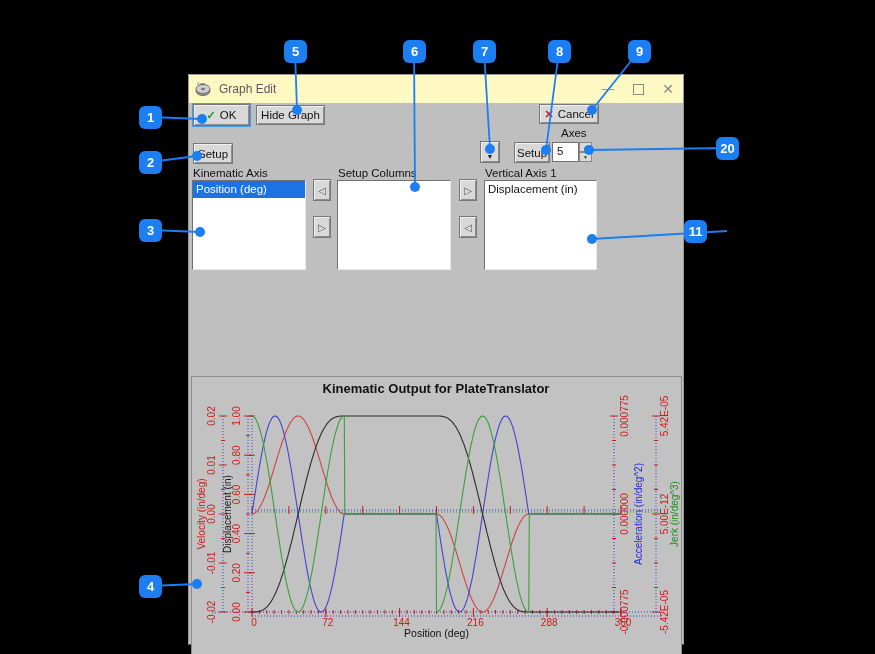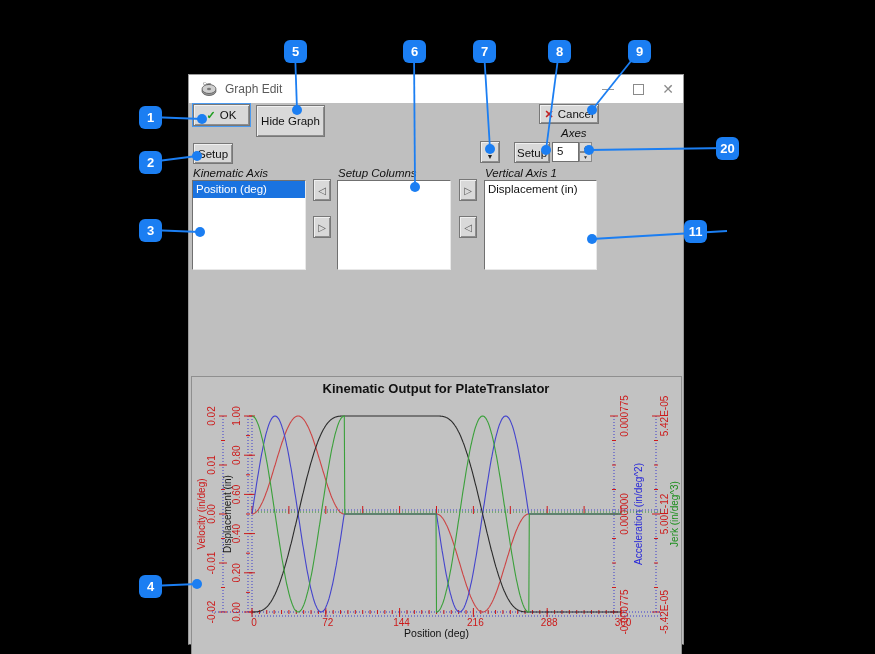--- a/index.html
+++ b/index.html
@@ -1,36 +1,36 @@
 <!DOCTYPE html>
 <html><head>
 <meta charset="utf-8">
 <style>
   html,body{margin:0;padding:0;background:#000;}
   body{width:875px;height:654px;position:relative;overflow:hidden;
        font-family:"Liberation Sans",sans-serif;-webkit-font-smoothing:antialiased;}
   .dialog{position:absolute;left:188px;top:74px;width:496px;height:571px;
           background:#bfbfbf;border:1px solid #9a9a9a;border-bottom-color:#4c4c4c;box-sizing:border-box;}
-  .titlebar{position:absolute;left:0;top:0;width:100%;height:28px;background:#ffffff;
-            display:flex;align-items:center;box-sizing:border-box;padding-left:12px;}
+  .titlebar{position:absolute;left:0;top:0;width:100%;height:28px;background:#fef9c3;
+            display:flex;align-items:center;box-sizing:border-box;padding-left:6px;}
   .title-text{font-size:12px;color:#5a5a5a;margin-left:7px;flex:1;}
   .win-btn{width:30px;height:26px;display:flex;align-items:center;justify-content:center;
            color:#8a8a8a;font-size:12px;cursor:default;}
   .maxbox{width:9px;height:9px;border:1px solid #8a8a8a;display:inline-block;}
   .btn{position:absolute;background:#d9d9d9;border:1px solid #8a8a8a;
        border-top-color:#f2f2f2;border-left-color:#f2f2f2;
        box-shadow:1px 1px 0 #777 inset 0 0 0 transparent;
        box-shadow:none;
        display:flex;align-items:center;justify-content:center;
        font-size:11.5px;color:#111;box-sizing:border-box;}
   .btn{border:1px solid #777;box-shadow:inset 1px 1px 0 #f0f0f0, inset -1px -1px 0 #8e8e8e;}
   .btn.focused{outline:1.5px solid #4a9af0;outline-offset:0px;}
   .glyph-check{color:#1f9e1f;font-weight:bold;margin-right:4px;font-size:11px;}
   .glyph-x{color:#c32222;font-weight:bold;margin-right:4px;font-size:11px;}
-  .ctl-label{position:absolute;font-size:11.5px;color:#111;font-style:italic;}
+  .ctl-label{position:absolute;font-size:11.5px;color:#111;}
   .listbox{position:absolute;background:#fff;border:1px solid #707070;
            border-bottom-color:#e8e8e8;border-right-color:#e8e8e8;box-sizing:border-box;overflow:hidden;}
   .lb-item{font-size:11.5px;color:#111;padding:1px 3px;height:15px;line-height:14px;white-space:nowrap;}
   .lb-item.selected{background:#1a73e0;color:#fff;}
   .arrow-btn{position:absolute;width:18px;height:22px;background:#d9d9d9;
              border:1px solid #777;box-shadow:inset 1px 1px 0 #f0f0f0, inset -1px -1px 0 #8e8e8e;
              display:flex;align-items:center;justify-content:center;
              color:#5a5a5a;font-size:10px;box-sizing:border-box;}
   .spinner{position:absolute;display:flex;box-sizing:border-box;}
   .spin-text{width:27px;height:20px;background:#fff;border:1px solid #707070;
@@ -68,21 +68,21 @@
         <span class="maxbox"></span>
       </span>
     <span class="win-btn" style="font-size:14px;">✕</span>
   </div>
 
   <div class="btn focused" style="left:4px;top:29px;width:57px;height:22px;">
     <span class="glyph-check">✓</span>
     <span>OK</span>
   </div>
 
-  <div class="btn" style="left:67px;top:30px;width:69px;height:32px;">
+  <div class="btn" style="left:67px;top:30px;width:69px;height:20px;">
     <span>Hide Graph</span>
   </div>
 
   <div class="btn" style="left:350px;top:29px;width:60px;height:20px;">
     <span class="glyph-x">✕</span>
     <span>Cancel</span>
   </div>
 
   <div class="btn" style="left:4px;top:68px;width:40px;height:21px;">
     <span>Setup</span>

